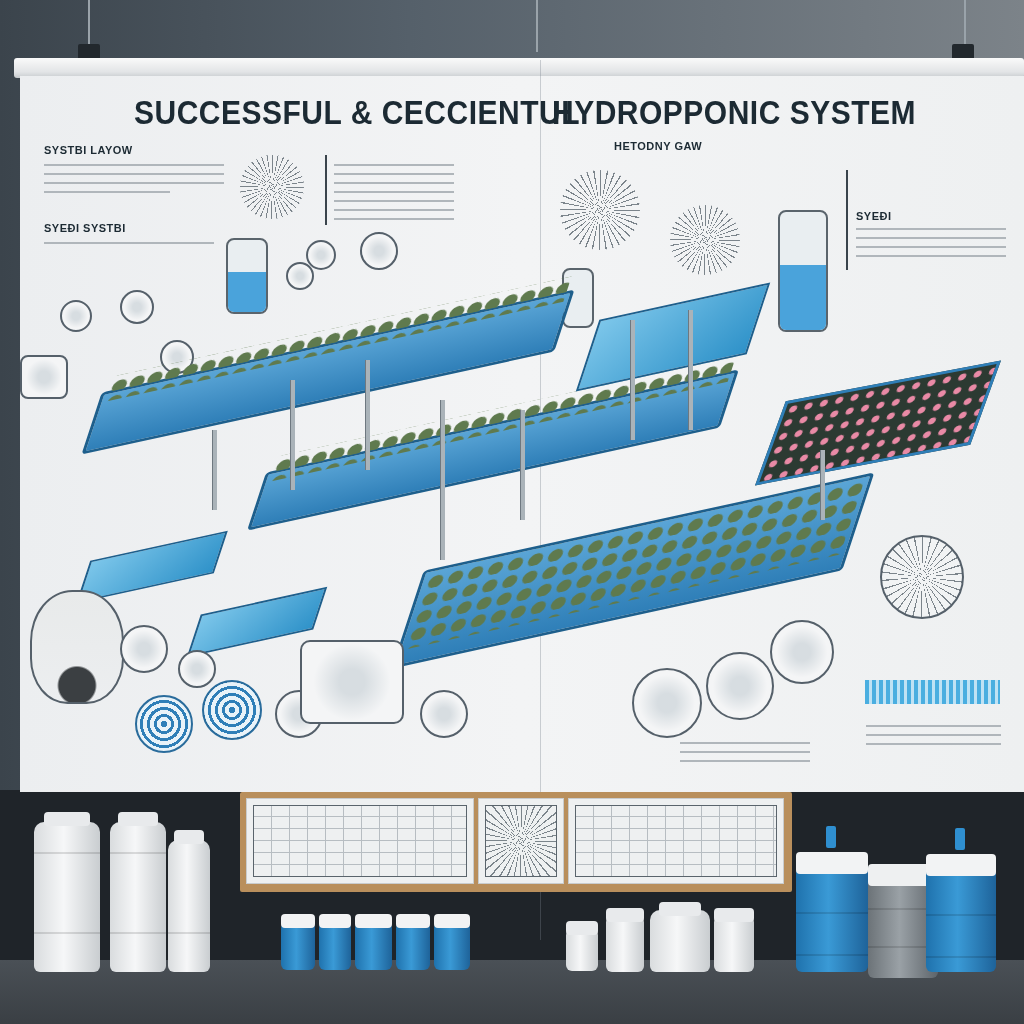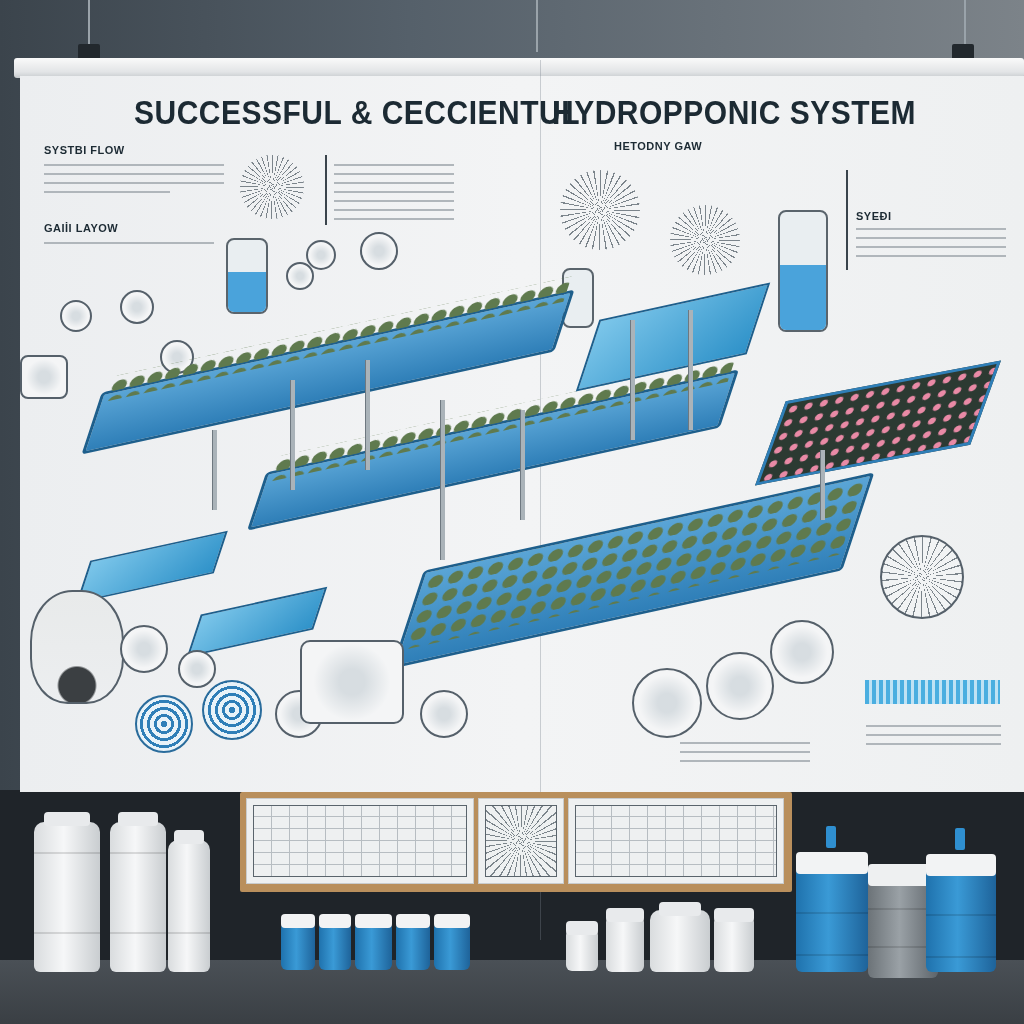--- a/index.html
+++ b/index.html
@@ -68,28 +68,28 @@
 <div class="clip" style="left:78px"></div>
 <div class="clip" style="left:952px"></div>
 <div class="roller"></div>
 
 <div class="poster"></div>
 <div class="fold"></div>
 
 <div class="title" style="left:134px">SUCCESSFUL &amp; CECCIENTUL</div>
 <div class="title" style="left:552px">HYDROPPONIC   SYSTEM</div>
 
-<div class="heading" style="left:44px;top:144px">SYSTBI FLOW</div>
+<div class="heading" style="left:44px;top:144px">SYSTBI LAYOW</div>
 <div class="lines" style="left:44px;top:164px;width:180px">
     <i></i>
     <i></i>
     <i></i>
     <i style="width:70%"></i>
   </div>
-<div class="heading" style="left:44px;top:222px">GAIİI LAYOW</div>
+<div class="heading" style="left:44px;top:222px">SYEĐI SYSTBI</div>
 <div class="lines" style="left:44px;top:242px;width:170px">
     <i></i>
   </div>
 
 <div class="vbar" style="left:325px;top:155px;height:70px"></div>
 <div class="lines" style="left:334px;top:164px;width:120px">
     <i></i>
     <i></i>
     <i></i>
     <i></i>

